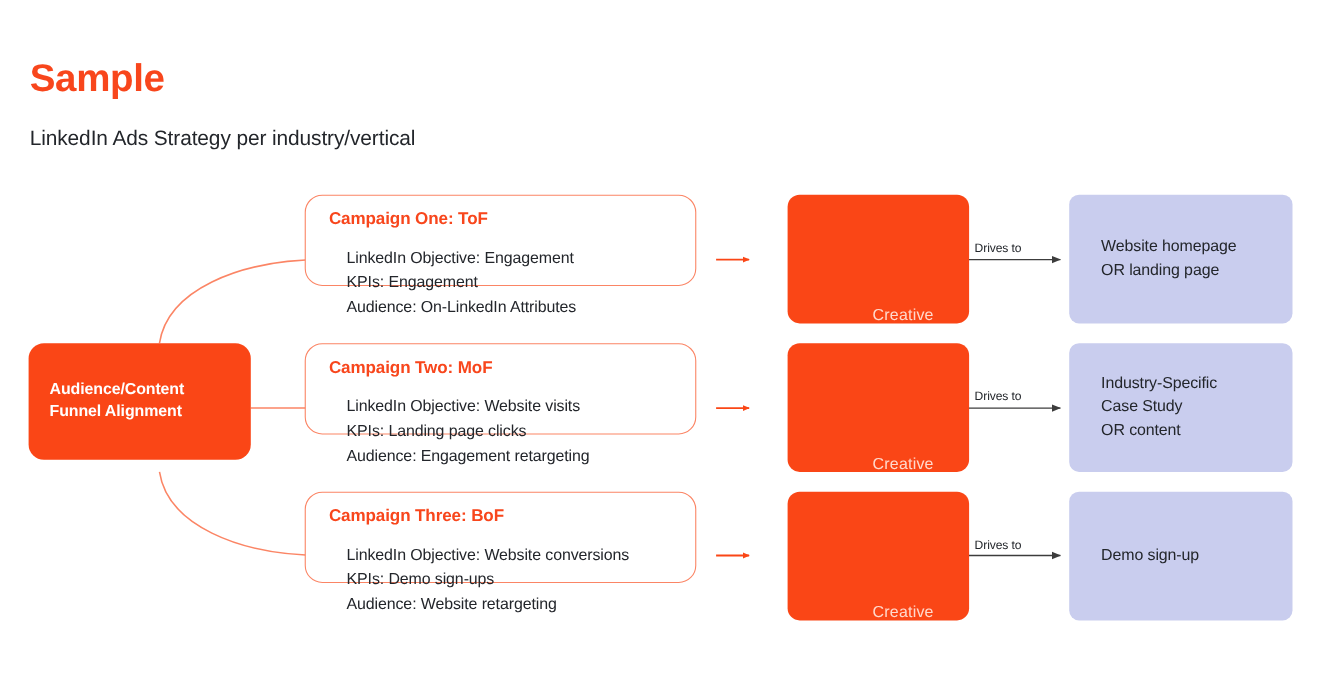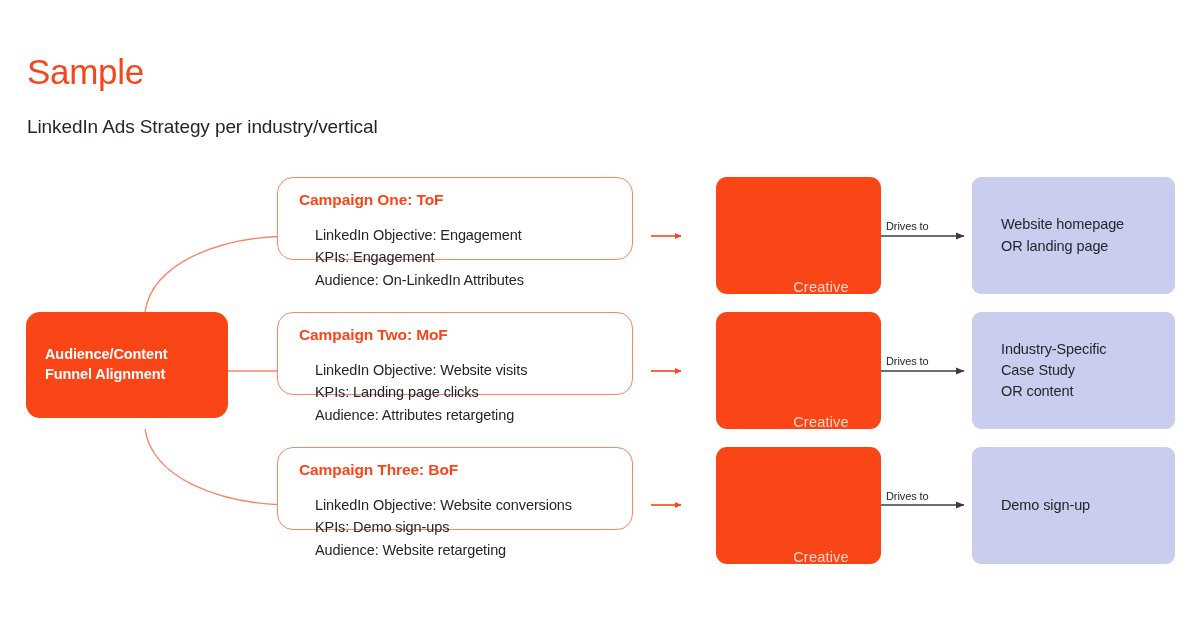--- a/index.html
+++ b/index.html
@@ -23,21 +23,21 @@
     width: 1200px;
     height: 630px;
   }
 
   
   .page-title {
     position: absolute;
     left: 27px;
     top: 54px;
     font-size: 35px;
-    font-weight: 400;
+    font-weight: 700;
     color: #F8461C;
     letter-spacing: -0.3px;
     line-height: 1;
     white-space: nowrap;
   }
   .page-subtitle {
     position: absolute;
     left: 27px;
     top: 117px;
     font-size: 19px;
@@ -238,21 +238,21 @@
   <div class="node dest-node row1">
     <span class="dest-label">Website homepage
 OR landing page</span>
   </div>
 
   <div class="node campaign-card row2">
     <div class="campaign-title">Campaign Two: MoF</div>
     <ul class="campaign-lines">
       <li>LinkedIn Objective: Website visits</li>
       <li>KPIs: Landing page clicks</li>
-      <li>Audience: Attributes retargeting</li>
+      <li>Audience: Engagement retargeting</li>
     </ul>
   </div>
   <div class="node creative-node row2">
     <span class="creative-label">Creative</span>
   </div>
   <div class="edge-label row2">Drives to</div>
   <div class="node dest-node row2">
     <span class="dest-label">Industry-Specific
 Case Study
 OR content</span>

